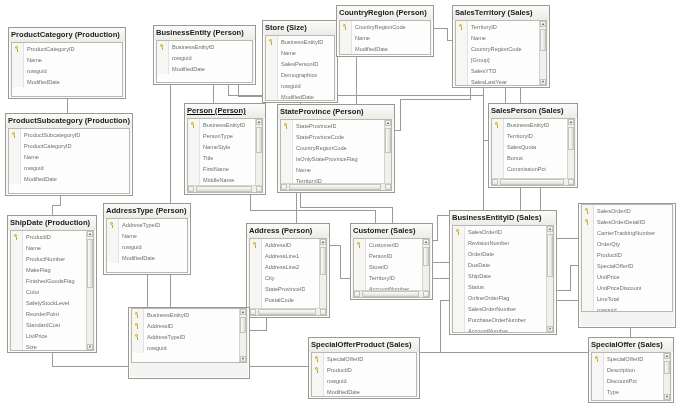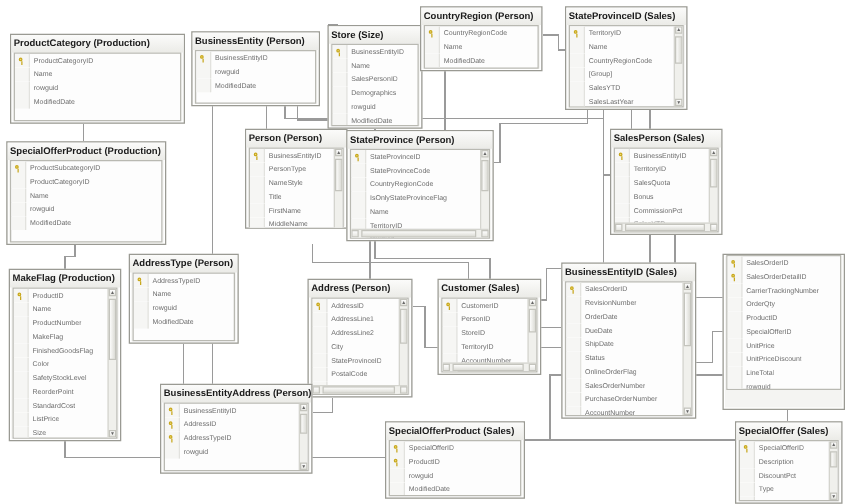--- a/index.html
+++ b/index.html
@@ -134,21 +134,21 @@
       <path d="M 147,275 L 147,307" fill="none" stroke="#9a9a9a" stroke-width="1" shape-rendering="crispEdges"></path>
       <path d="M 330,245 L 340,245 L 340,278 L 449,278" fill="none" stroke="#9a9a9a" stroke-width="1" shape-rendering="crispEdges"></path>
       <path d="M 557,238 L 578,238" fill="none" stroke="#9a9a9a" stroke-width="1" shape-rendering="crispEdges"></path>
       <path d="M 557,290 L 570,290 L 570,265 L 578,265" fill="none" stroke="#9a9a9a" stroke-width="1" shape-rendering="crispEdges"></path>
       <path d="M 52,353 L 52,366 L 308,366" fill="none" stroke="#9a9a9a" stroke-width="1" shape-rendering="crispEdges"></path>
       <path d="M 420,352 L 440,352 L 440,300 L 578,300" fill="none" stroke="#9a9a9a" stroke-width="1" shape-rendering="crispEdges"></path>
       <path d="M 588,352 L 430,352" fill="none" stroke="#9a9a9a" stroke-width="1" shape-rendering="crispEdges"></path>
       <path d="M 630,337 L 630,328" fill="none" stroke="#9a9a9a" stroke-width="1" shape-rendering="crispEdges"></path>
     </svg>
   <div id="tables-layer">
-      <div class="table" style="left: 8px; top: 27px; width: 140px; height: 72px;">
+      <div class="table" style="left: 8px; top: 27px; width: 118px; height: 72px;">
         <div class="hdr">ProductCategory (Production)</div>
         <div class="body" style="height: 55px;">
           <ul class="rows" style="margin-right: 0px;">
             <li class="row">
               <span class="gutter">
                 <span class="keyicon"></span>
               </span>
               <span class="lbl">ProductCategoryID</span>
             </li>
             <li class="row">
@@ -160,21 +160,21 @@
               <span class="lbl">rowguid</span>
             </li>
             <li class="row">
               <span class="gutter"></span>
               <span class="lbl">ModifiedDate</span>
             </li>
           </ul>
         </div>
       </div>
       <div class="table" style="left: 5px; top: 113px; width: 128px; height: 83px;">
-        <div class="hdr">SpecialOfferProduct (Production)</div>
+        <div class="hdr">ProductSubcategory (Production)</div>
         <div class="body" style="height: 66px;">
           <ul class="rows" style="margin-right: 0px;">
             <li class="row">
               <span class="gutter">
                 <span class="keyicon"></span>
               </span>
               <span class="lbl">ProductSubcategoryID</span>
             </li>
             <li class="row">
               <span class="gutter"></span>
@@ -189,21 +189,21 @@
               <span class="lbl">rowguid</span>
             </li>
             <li class="row">
               <span class="gutter"></span>
               <span class="lbl">ModifiedDate</span>
             </li>
           </ul>
         </div>
       </div>
       <div class="table" style="left: 7px; top: 215px; width: 90px; height: 138px;">
-        <div class="hdr">MakeFlag (Production)</div>
+        <div class="hdr">ShipDate (Production)</div>
         <div class="body" style="height: 121px;">
           <ul class="rows" style="margin-right: 6px;">
             <li class="row">
               <span class="gutter">
                 <span class="keyicon"></span>
               </span>
               <span class="lbl">ProductID</span>
             </li>
             <li class="row">
               <span class="gutter"></span>
@@ -292,21 +292,21 @@
               <span class="gutter"></span>
               <span class="lbl">rowguid</span>
             </li>
             <li class="row">
               <span class="gutter"></span>
               <span class="lbl">ModifiedDate</span>
             </li>
           </ul>
         </div>
       </div>
-      <div class="table" style="left: 196px; top: 103px; width: 82px; height: 80px;">
+      <div class="table" style="left: 184px; top: 103px; width: 82px; height: 92px; text-decoration: underline;">
         <div class="hdr">Person (Person)</div>
         <div class="body" style="height: 75px;">
           <ul class="rows" style="margin-right: 6px;">
             <li class="row">
               <span class="gutter">
                 <span class="keyicon"></span>
               </span>
               <span class="lbl">BusinessEntityID</span>
             </li>
             <li class="row">
@@ -441,21 +441,21 @@
             <div class="dn">▼</div>
           </div>
           <div class="hscroll">
             <div class="lf"></div>
             <div class="thumb" style="left: 8px; width: 92px;"></div>
             <div class="rt"></div>
           </div>
         </div>
       </div>
       <div class="table" style="left: 452px; top: 5px; width: 98px; height: 83px;">
-        <div class="hdr">StateProvinceID (Sales)</div>
+        <div class="hdr">SalesTerritory (Sales)</div>
         <div class="body" style="height: 66px;">
           <ul class="rows" style="margin-right: 6px;">
             <li class="row">
               <span class="gutter">
                 <span class="keyicon"></span>
               </span>
               <span class="lbl">TerritoryID</span>
             </li>
             <li class="row">
               <span class="gutter"></span>
@@ -719,21 +719,20 @@
               <span class="lbl">LineTotal</span>
             </li>
             <li class="row">
               <span class="gutter"></span>
               <span class="lbl">rowguid</span>
             </li>
           </ul>
         </div>
       </div>
       <div class="table" style="left: 128px; top: 307px; width: 122px; height: 72px;">
-        <div class="hdr">BusinessEntityAddress (Person)</div>
         <div class="body" style="height: 55px;">
           <ul class="rows" style="margin-right: 6px;">
             <li class="row">
               <span class="gutter">
                 <span class="keyicon"></span>
               </span>
               <span class="lbl">BusinessEntityID</span>
             </li>
             <li class="row">
               <span class="gutter">

